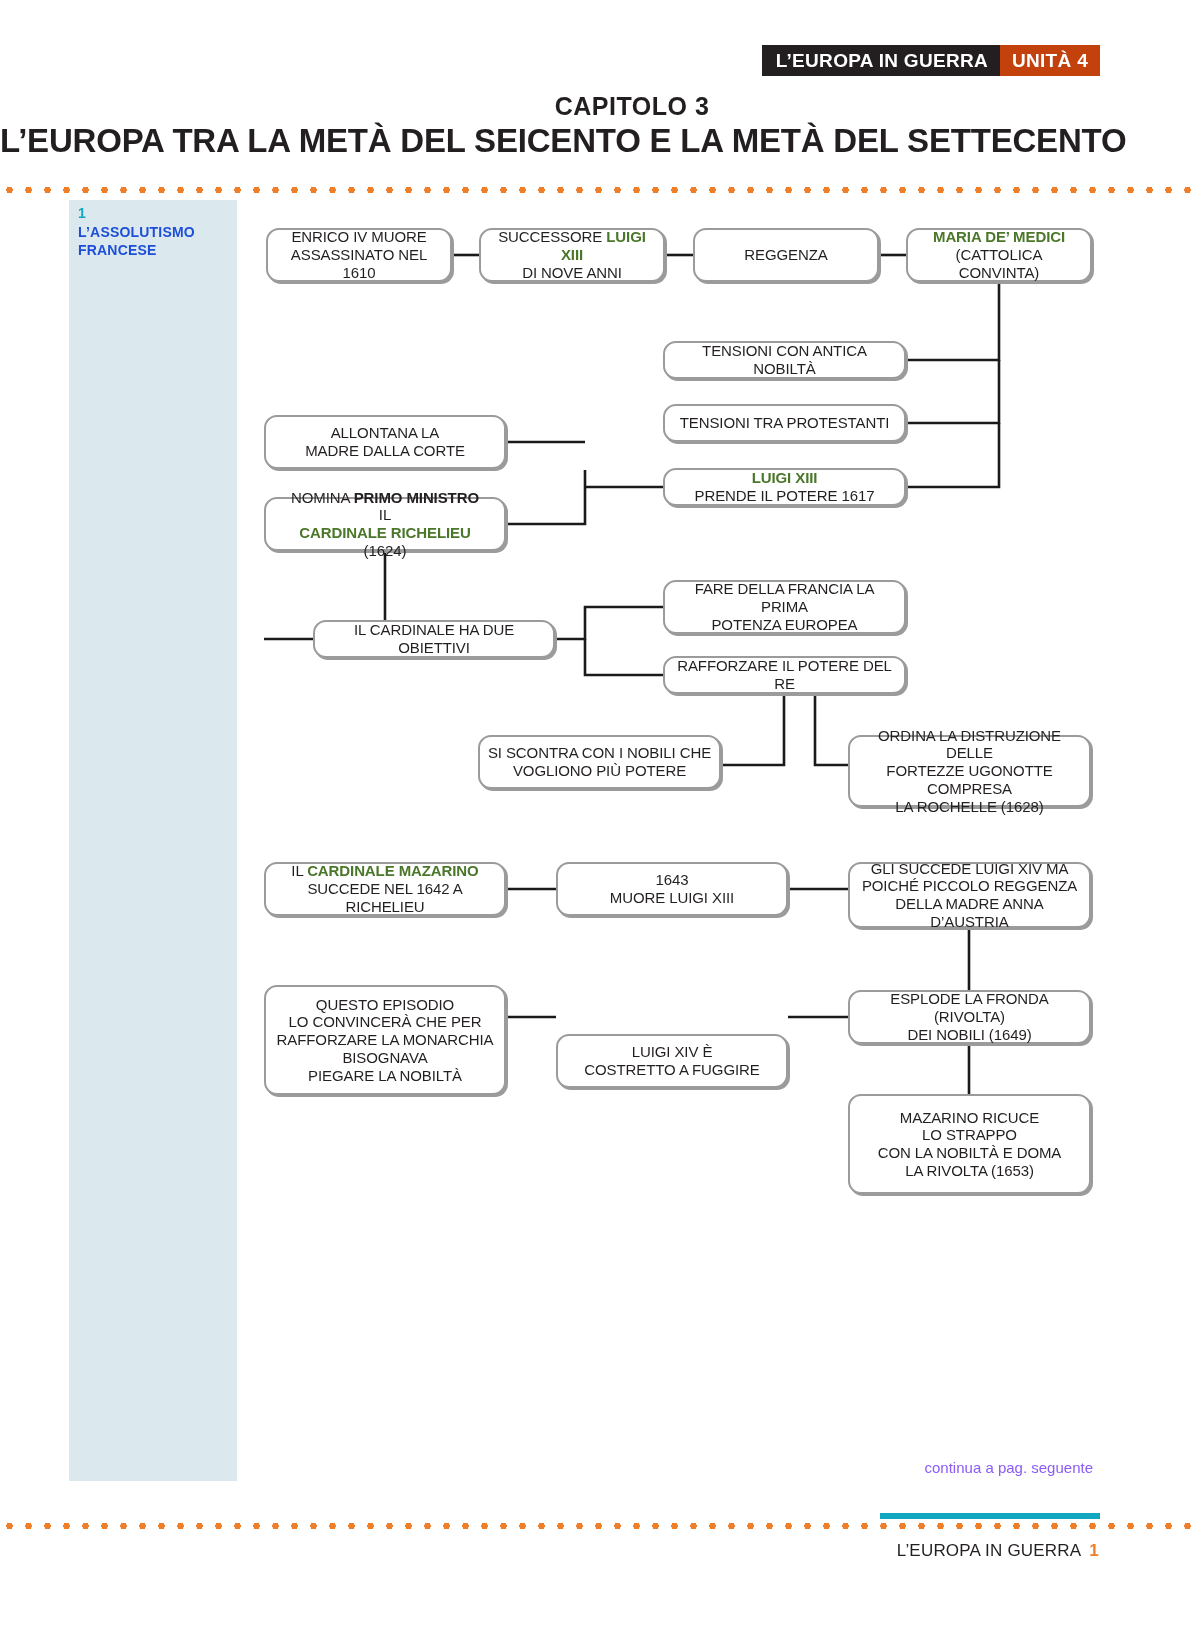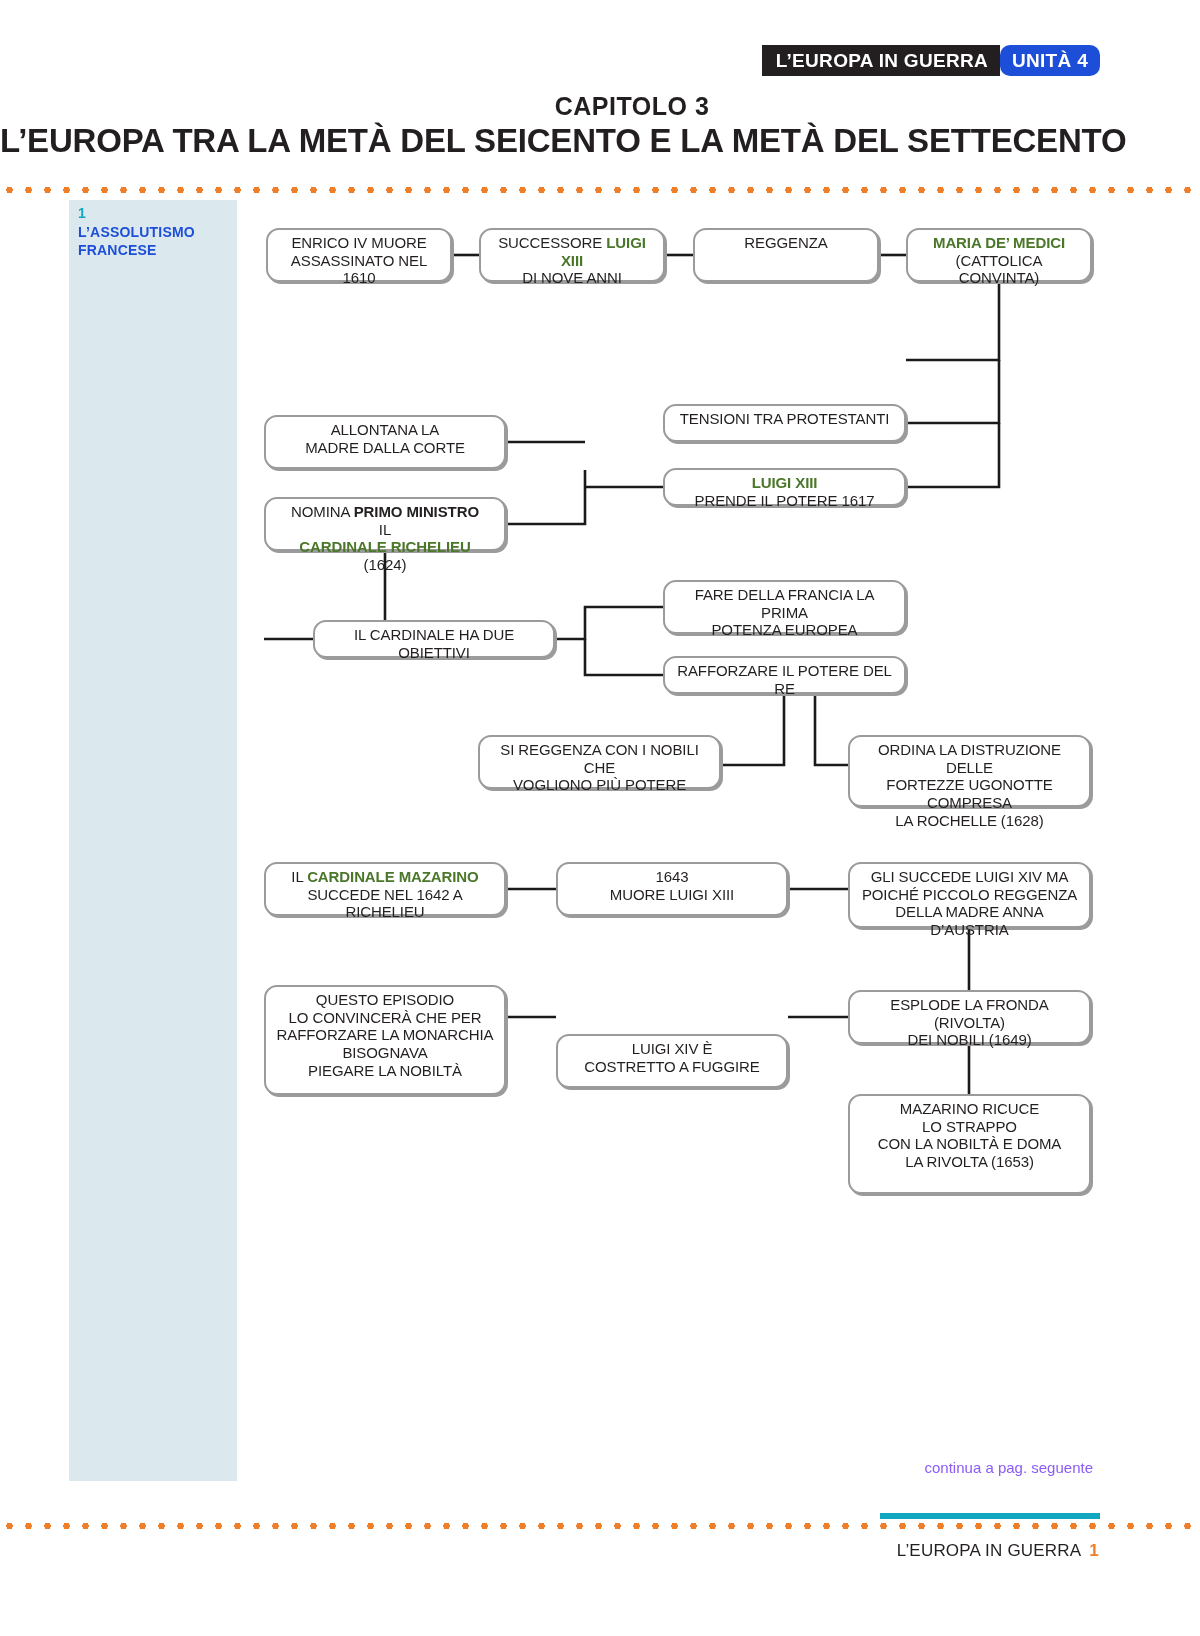--- a/index.html
+++ b/index.html
@@ -16,23 +16,23 @@
     position:absolute;top:45px;right:100px;
     display:flex;align-items:stretch;height:31px;
   }
   .hdr-banner .dark{
     background:#231f20;color:#ffffff;
     font-size:19px;font-weight:bold;letter-spacing:.3px;
     display:flex;align-items:center;padding:0 12px 0 14px;
     font-stretch:condensed;
   }
   .hdr-banner .teal{
-    background:#1d4ed8;color:#ffffff;
+    background:#c2410c;color:#ffffff;
     font-size:19px;font-weight:bold;letter-spacing:.3px;
-    display:flex;align-items:center;padding:0 12px;border-radius:10px;
+    display:flex;align-items:center;padding:0 12px;
   }
 
   .cap-line{
     position:absolute;top:92px;left:0;width:1200px;text-align:center;
     font-size:25px;font-weight:bold;color:#231f20;letter-spacing:.5px;margin-left:32px;
   }
   .title-line{
     position:absolute;top:122px;left:0;width:1200px;text-align:left;
     font-size:33px;font-weight:bold;color:#231f20;letter-spacing:-.2px;
     white-space:nowrap;
@@ -66,25 +66,25 @@
   #canvas{position:absolute;left:0;top:0;width:1200px;height:1636px;}
   #edges{position:absolute;left:0;top:0;width:1200px;height:1636px;}
 
   
   .node{
     position:absolute;box-sizing:border-box;
     background:#ffffff;
     border:2px solid #9b9b9b;
     border-radius:13px;
     box-shadow:2px 2px 0 0 #9b9b9b;
-    display:flex;align-items:flex-start;justify-content:center;
+    display:flex;align-items:center;justify-content:center;
     text-align:center;
     color:#231f20;
     font-size:15px;line-height:1.18;
-    padding:4px 7px;
+    padding:15px 7px;
     letter-spacing:-.1px;
   }
   .node span.g{color:#4a7729;font-weight:bold;}
   .node span.b{font-weight:bold;}
   .node .inner{width:100%;}
 
   
   .contnote{
     position:absolute;right:107px;top:1459px;
     font-size:15px;color:#8b5cf6;
@@ -142,20 +142,23 @@
     </div>
     <div class="node" style="left: 479px; top: 228px; width: 186px; height: 54px;">
       <div class="inner"><span>SUCCESSORE </span><span class="g">LUIGI XIII</span><br><span>DI NOVE ANNI</span></div>
     </div>
     <div class="node" style="left: 693px; top: 228px; width: 186px; height: 54px;">
       <div class="inner"><span>REGGENZA</span></div>
     </div>
     <div class="node" style="left: 906px; top: 228px; width: 186px; height: 54px;">
       <div class="inner"><span class="g">MARIA DE’ MEDICI</span><br><span>(CATTOLICA CONVINTA)</span></div>
     </div>
+    <div class="node" style="left: 663px; top: 341px; width: 243px; height: 38px;">
+      <div class="inner"><span>TENSIONI CON ANTICA NOBILTÀ</span></div>
+    </div>
     <div class="node" style="left: 663px; top: 404px; width: 243px; height: 38px;">
       <div class="inner"><span>TENSIONI TRA PROTESTANTI</span></div>
     </div>
     <div class="node" style="left: 663px; top: 468px; width: 243px; height: 38px;">
       <div class="inner"><span class="g">LUIGI XIII</span><br><span> PRENDE IL POTERE 1617</span></div>
     </div>
     <div class="node" style="left: 264px; top: 415px; width: 242px; height: 54px;">
       <div class="inner"><span>ALLONTANA LA</span><br><span>MADRE DALLA CORTE</span></div>
     </div>
     <div class="node" style="left: 264px; top: 497px; width: 242px; height: 54px;">
@@ -164,21 +167,21 @@
     <div class="node" style="left: 276px; top: 620px; width: 242px; height: 38px; margin-left: 37px;">
       <div class="inner"><span>IL CARDINALE HA DUE OBIETTIVI</span></div>
     </div>
     <div class="node" style="left: 663px; top: 580px; width: 243px; height: 54px;">
       <div class="inner"><span>FARE DELLA FRANCIA LA PRIMA</span><br><span>POTENZA EUROPEA</span></div>
     </div>
     <div class="node" style="left: 663px; top: 656px; width: 243px; height: 38px;">
       <div class="inner"><span>RAFFORZARE IL POTERE DEL RE</span></div>
     </div>
     <div class="node" style="left: 478px; top: 735px; width: 243px; height: 54px;">
-      <div class="inner"><span>SI REGGENZA CON I NOBILI CHE</span><br><span>VOGLIONO PIÙ POTERE</span></div>
+      <div class="inner"><span>SI SCONTRA CON I NOBILI CHE</span><br><span>VOGLIONO PIÙ POTERE</span></div>
     </div>
     <div class="node" style="left: 848px; top: 735px; width: 243px; height: 72px;">
       <div class="inner"><span>ORDINA LA DISTRUZIONE DELLE</span><br><span>FORTEZZE UGONOTTE COMPRESA</span><br><span>LA ROCHELLE (1628)</span></div>
     </div>
     <div class="node" style="left: 264px; top: 862px; width: 242px; height: 54px;">
       <div class="inner"><span>IL </span><span class="g">CARDINALE MAZARINO</span><br><span>SUCCEDE NEL 1642 A RICHELIEU</span></div>
     </div>
     <div class="node" style="left: 556px; top: 862px; width: 232px; height: 54px;">
       <div class="inner"><span>1643</span><br><span>MUORE LUIGI XIII</span></div>
     </div>

